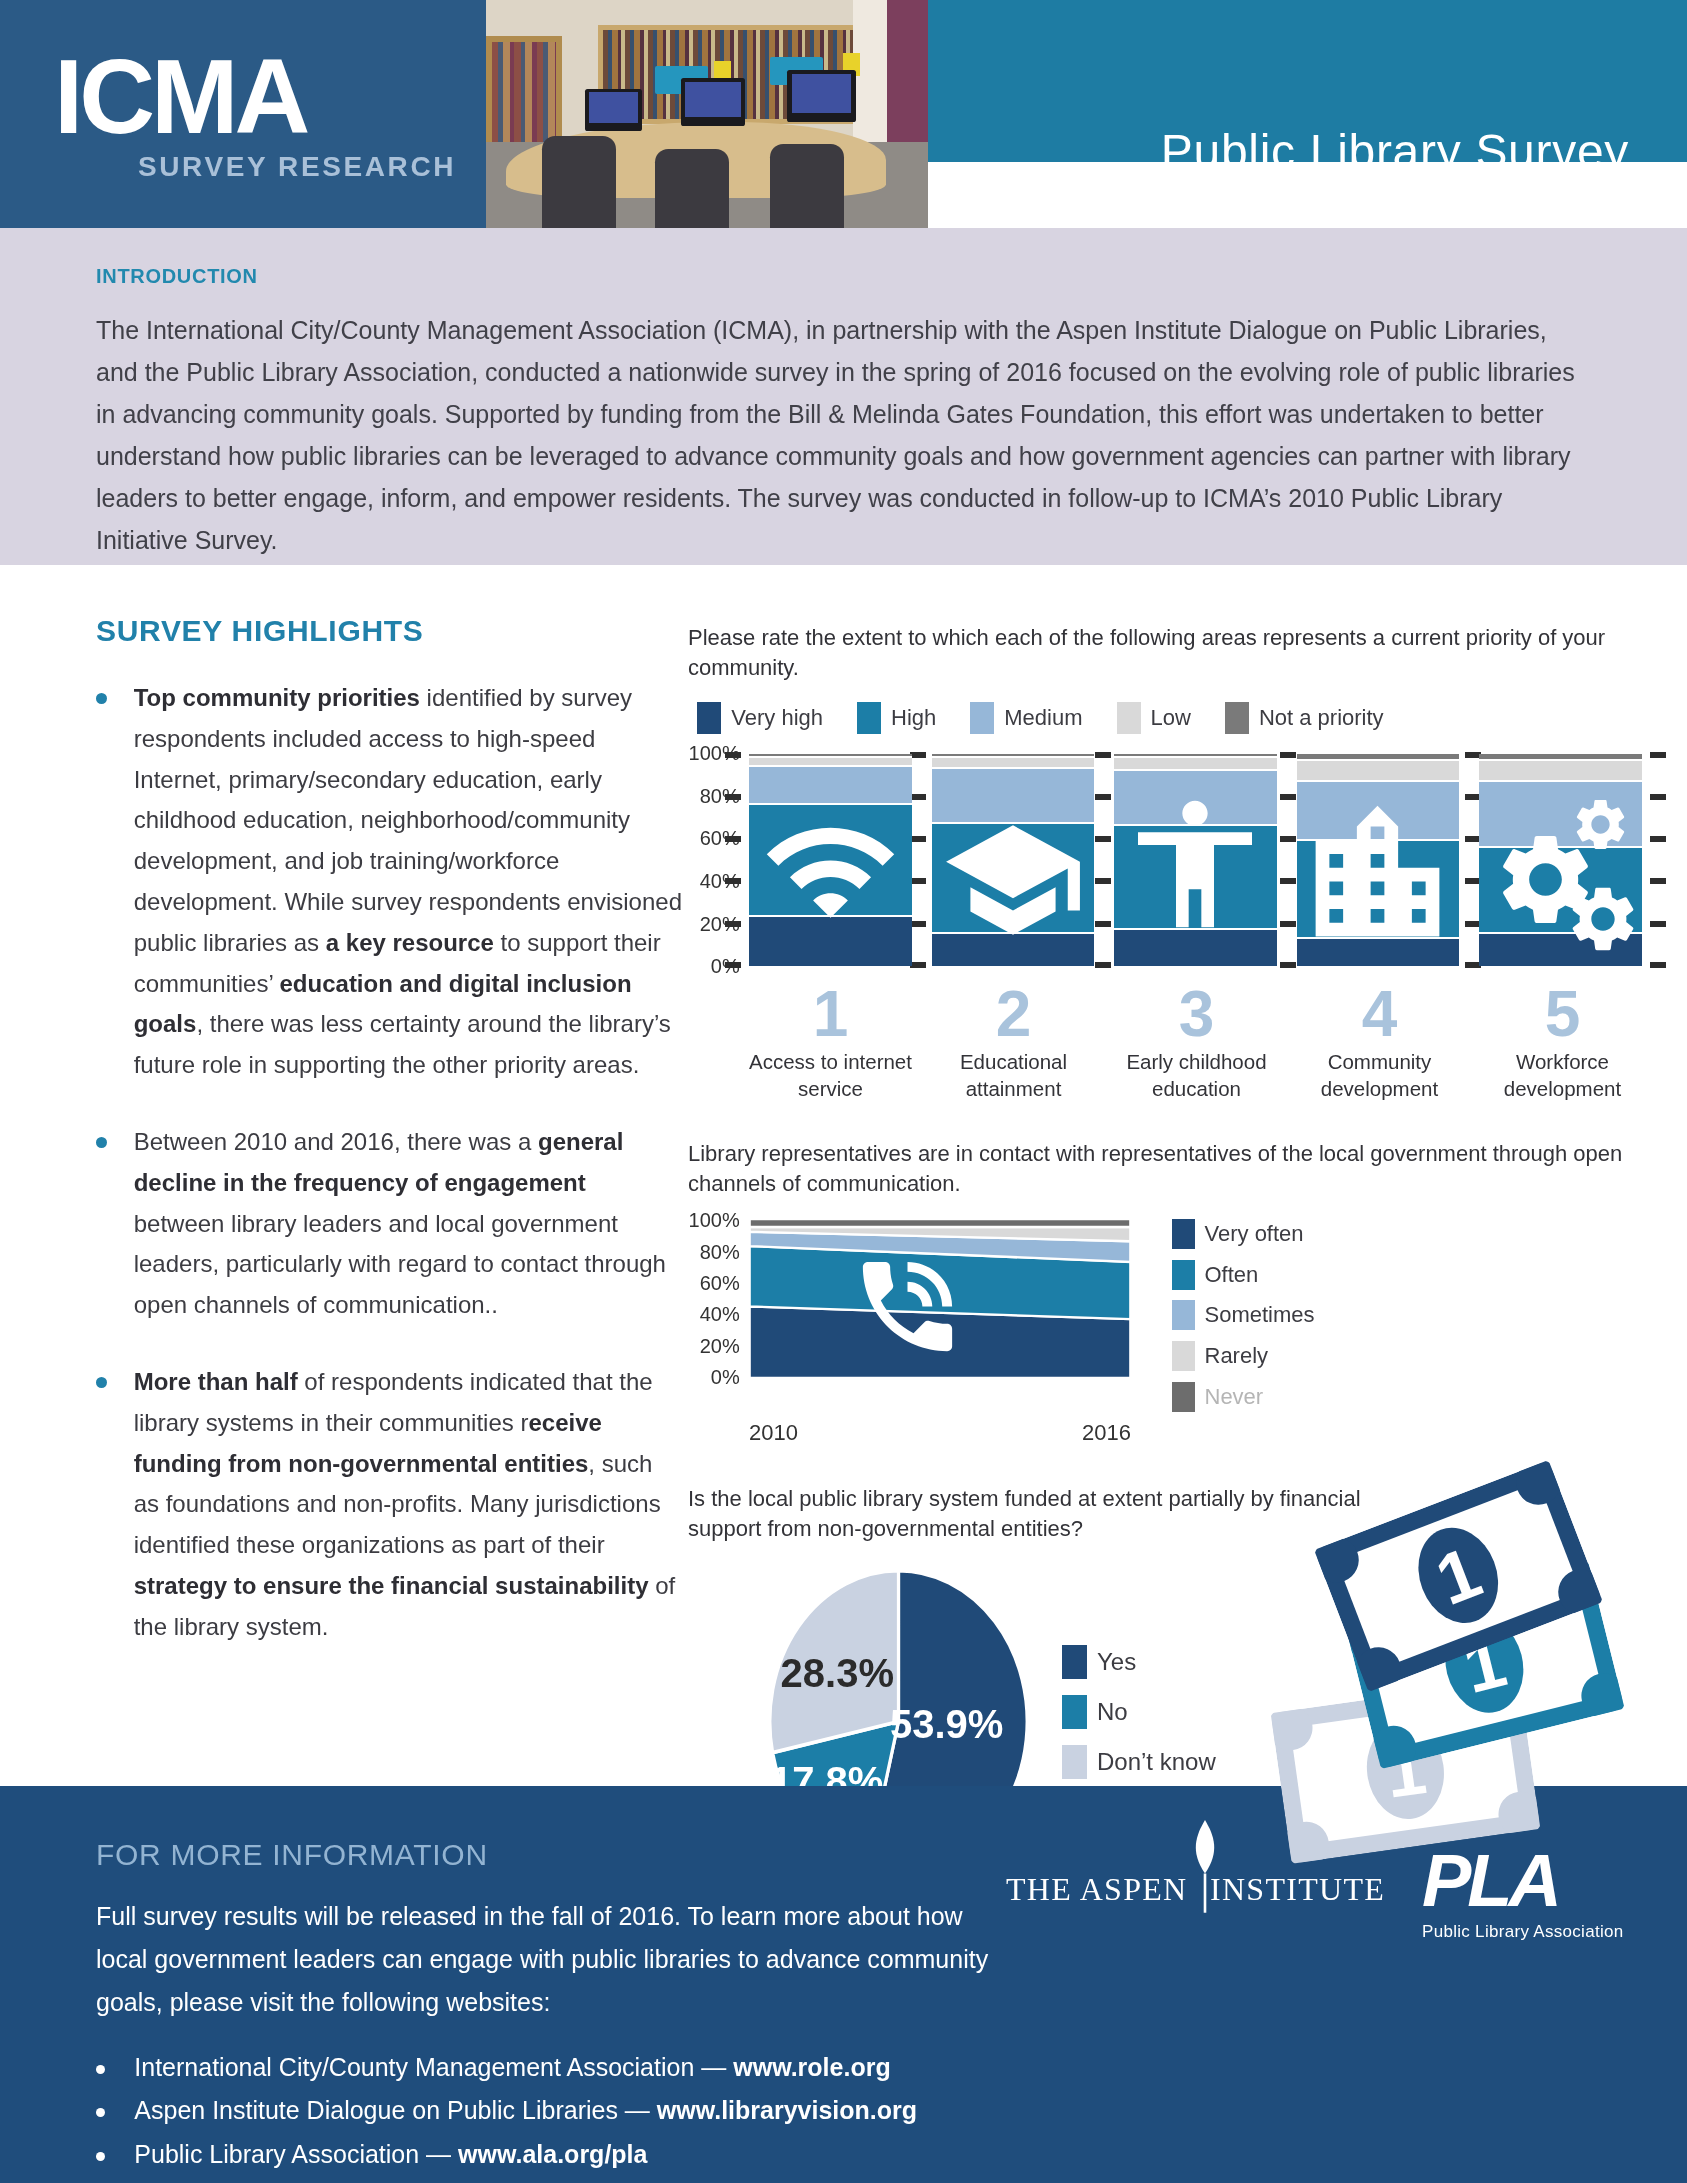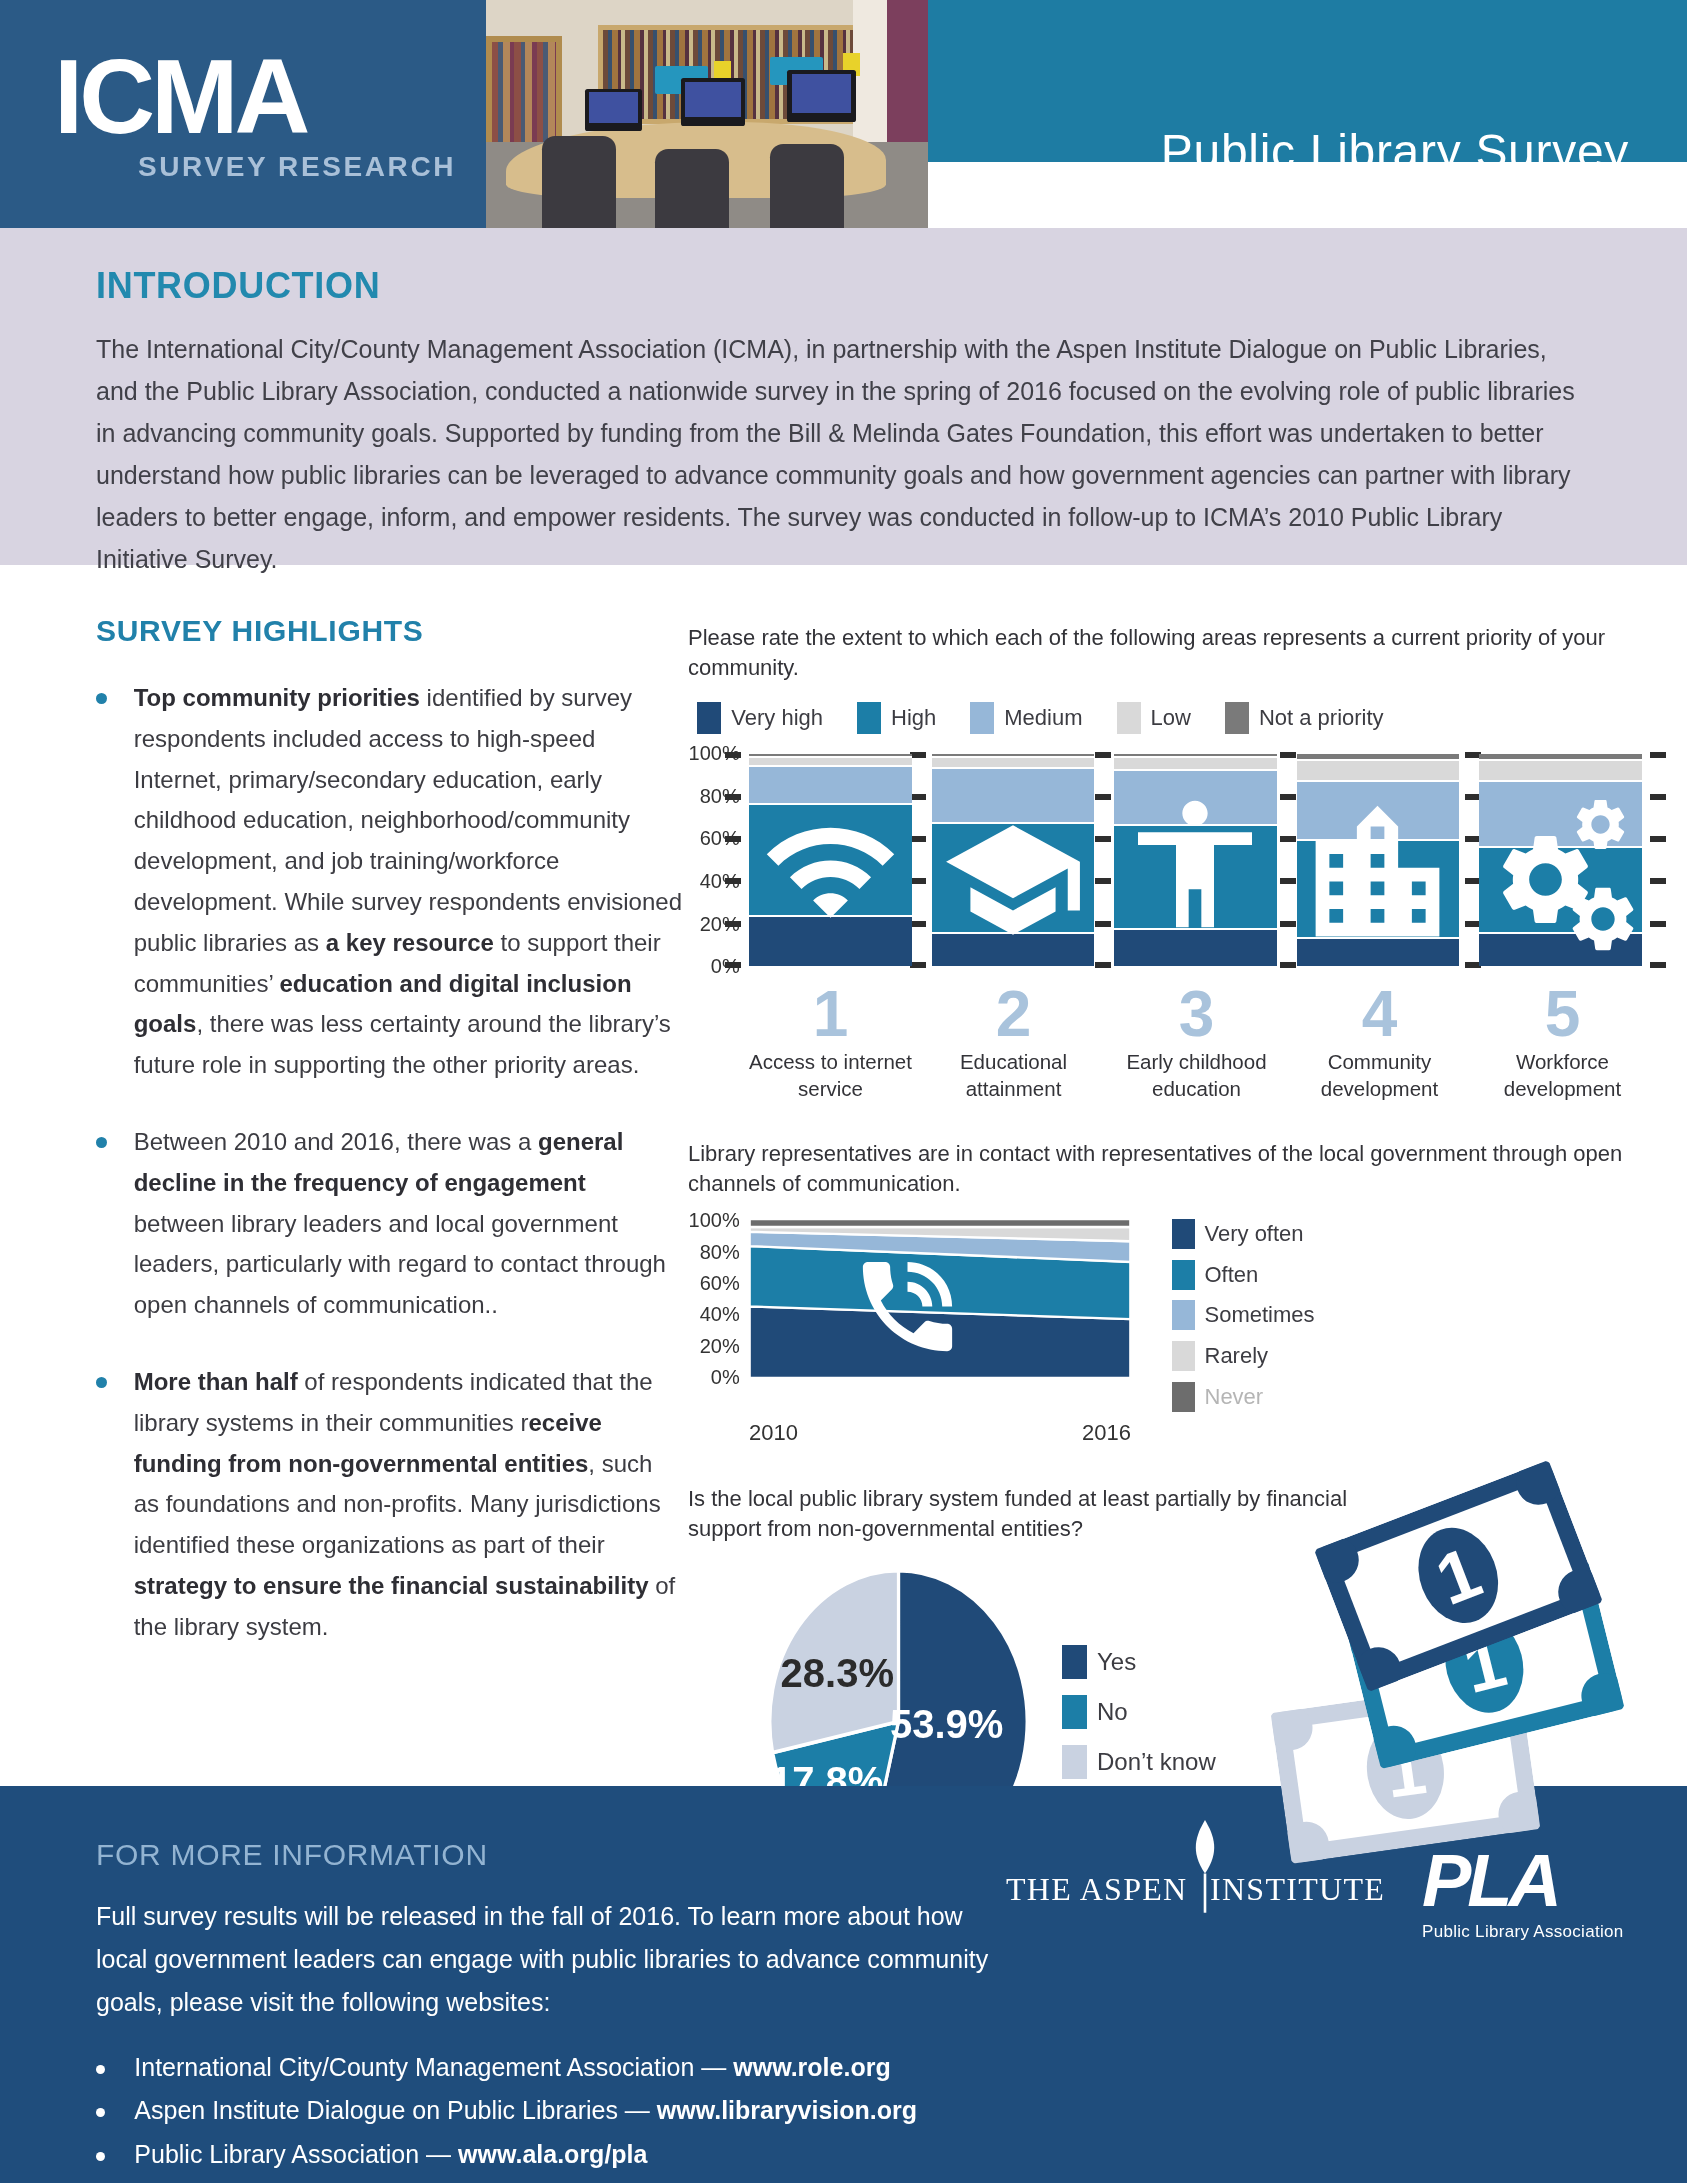--- a/index.html
+++ b/index.html
@@ -25,21 +25,21 @@
   .ph-tag{position:absolute;width:17px;height:22.5px;background:#e8d22a;}
   .ph-mon{position:absolute;background:#1a1a1e;border-radius:2.6px;}
   .ph-scr{position:absolute;left:7%;top:8%;width:86%;height:74%;background:#3f51a0;}
   .ph-chair{position:absolute;width:74px;height:99px;background:#3c3a40;border-radius:13.2px 13.2px 6.6px 6.6px;}
   .hdr-right{position:absolute;left:928px;top:0;width:759px;height:162px;background:#1e7ca3;}
   .hdr-right h1{position:absolute;right:58px;top:124px;margin:0;font-size:48px;font-weight:400;letter-spacing:0.7px;color:#ffffff;}
 
   
   .intro{position:absolute;top:228px;left:0;width:1687px;height:337px;background:#d8d4e1;box-sizing:border-box;
          padding:37px 99px 0 96px;}
-  .intro h2{margin:0;font-size:36px;font-weight:700;letter-spacing:0.7px;color:#2289ae;}
+  .intro h2{margin:0;font-size:20px;font-weight:700;letter-spacing:0.7px;color:#2289ae;}
   .intro p{margin:21px 0 0 0;font-size:25px;line-height:1.68;color:#404048;}
 
   
   .col-left{position:absolute;left:96px;top:614px;width:586px;}
   .col-left h2{margin:0;font-size:30px;font-weight:700;letter-spacing:0.7px;color:#2181aa;}
   .hl-list{list-style:none;margin:30px 0 0 0;padding:0;}
   .hl-list li{display:flex;gap:26.5px;margin-bottom:36px;font-size:24px;line-height:1.7;color:#3c3c42;}
   .dot{flex:none;width:11.2px;height:11.2px;border-radius:50%;background:#2181aa;margin-top:14.6px;}
   .b{font-weight:700;color:#2e2e34;}
 
@@ -409,21 +409,21 @@
             </div>
         </div>
       </div>
       <div class="xlabels">
         <span>2010</span>
         <span>2016</span>
       </div>
     </div>
 
     <div class="c3">
-      <p class="q">Is the local public library system funded at least partially by financial support from non-governmental entities?</p>
+      <p class="q">Is the local public library system funded at extent partially by financial support from non-governmental entities?</p>
       <div class="c3-wrap">
         <div class="pie-wrap">
           <svg id="pie-svg" viewBox="-103 -103 206 206" preserveAspectRatio="none">
               <path d="M0,0 L0.00,-100.00 A100,100 0 1 1 -24.26,97.01 Z" fill="#204a78" stroke="#ffffff" stroke-width="2.5"></path>
               <path d="M0,0 L-24.26,97.01 A100,100 0 0 1 -97.86,20.59 Z" fill="#1c7ea7" stroke="#ffffff" stroke-width="2.5"></path>
               <path d="M0,0 L-97.86,20.59 A100,100 0 0 1 0.00,-100.00 Z" fill="#c9d2e1" stroke="#ffffff" stroke-width="2.5"></path>
             </svg>
           <div class="plabel pl-yes">53.9%</div>
           <div class="plabel pl-no">17.8%</div>
           <div class="plabel pl-dk">28.3%</div>

